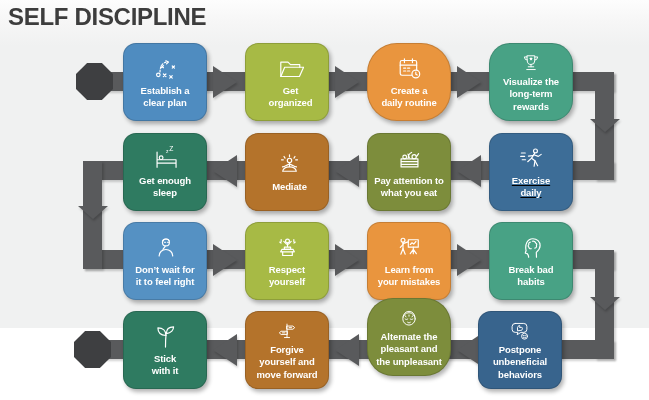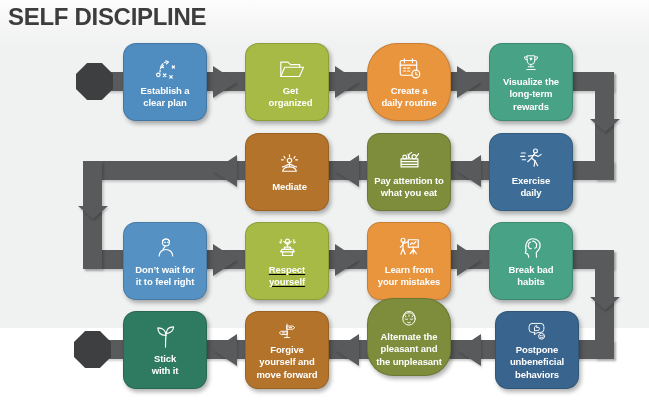--- a/index.html
+++ b/index.html
@@ -92,32 +92,43 @@
         <svg viewBox="0 0 32 32">
           <rect x="5" y="6.5" width="19.5" height="17.5" rx="2"></rect>
           <path d="M5 12h19.5M10 4.5V9M19.5 4.5V9"></path>
           <path d="M9 15.5h2.6M13.7 15.5h2.6M9 19h2.6M13.7 19h2.6"></path>
           <circle cx="23.5" cy="22.5" r="4.6" fill="var(--c)"></circle>
           <path d="M23.5 20.4v2.3l1.7 1"></path>
         </svg>
       </span>
       <span class="label">Create a<br>daily routine</span>
     </div>
-  <div class="card l3" style="left: 489px; top: 43px; background: rgb(72, 162, 133); --c: #48a285;">
+  <div class="card l3" style="left: 489px; top: 43px; background: rgb(72, 162, 133); border-radius: 21px; --c: #48a285;">
       <span class="icon">
         <svg viewBox="0 0 32 32">
           <path d="M10.5 5.5h11v7.2a5.5 5.5 0 0 1-11 0z"></path>
           <path d="M10.5 7.2H6.3a4.6 4.6 0 0 0 4.6 4.6M21.5 7.2h4.2a4.6 4.6 0 0 1-4.6 4.6"></path>
           <path d="M16 18.2v3.3"></path>
           <path d="M12 21.5h8M9.8 25.5h12.4"></path>
           <path d="M16 7.2l.8 1.6 1.8.3-1.3 1.3.3 1.8-1.6-.85-1.6.85.3-1.8-1.3-1.3 1.8-.3z" fill="#fff" stroke="none"></path>
         </svg>
       </span>
       <span class="label">Visualize the<br>long-term<br>rewards</span>
     </div>
+  <div class="card" style="left: 123px; top: 133px; background: rgb(47, 123, 97); --c: #2f7b61;">
+      <span class="icon">
+        <svg viewBox="0 0 32 32">
+          <text x="16.5" y="9.5" font-size="6" fill="#fff" stroke="none">z</text>
+          <text x="20.5" y="7.5" font-size="8" fill="#fff" stroke="none">Z</text>
+          <path d="M6 8.5v18M6 21.5h22.5v5M6 17.5h22.5v4M28.5 21.5v5"></path>
+          <circle cx="10.8" cy="15" r="2.2"></circle>
+        </svg>
+      </span>
+      <span class="label">Get enough<br>sleep</span>
+    </div>
   <div class="card" style="left: 245px; top: 133px; background: rgb(180, 115, 43); padding-left: 6px; --c: #b4732b;">
       <span class="icon">
         <svg viewBox="0 0 32 32">
           <path d="M9.5 6.5l1.2 2M22.5 6.5l-1.2 2M16 4.5v2.3M6.5 10.5h2.2M23.3 10.5h2.2"></path>
           <circle cx="16" cy="11.2" r="2.6"></circle>
           <path d="M16 14v4.5"></path>
           <path d="M16 15.5c-3.4.7-4.8 3-8.3 3.4M16 15.5c3.4.7 4.8 3 8.3 3.4"></path>
           <path d="M16 18.8c-4.6 0-7.6 2.6-8.1 5.2h16.2c-.5-2.6-3.5-5.2-8.1-5.2z"></path>
         </svg>
       </span>
@@ -127,21 +138,21 @@
       <span class="icon">
         <svg viewBox="0 0 32 32">
           <circle cx="10.3" cy="14.3" r="2.2"></circle>
           <circle cx="21.5" cy="13.8" r="2.5"></circle>
           <path d="M14.5 15c0-3 1.6-5.2 4-6.2M15.8 15l-1.6-4.2M24.5 13.5l2.3-3.2"></path>
           <path d="M6 16.5h20v9.5H6zM6 19.8h20M6 23h20"></path>
         </svg>
       </span>
       <span class="label">Pay attention to<br>what you eat</span>
     </div>
-  <div class="card" style="left: 489px; top: 133px; background: rgb(61, 109, 151); --c: #3d6d97;">
+  <div class="card" style="left: 489px; top: 133px; background: rgb(61, 109, 151); text-decoration: underline; --c: #3d6d97;">
       <span class="icon">
         <svg viewBox="0 0 32 32">
           <circle cx="20.7" cy="7" r="2.3"></circle>
           <path d="M19.7 10l-3.6 5.6 4 3-1 6.6"></path>
           <path d="M18.7 11.5l5.4 2 3.4-2.4M17.6 12.6l-5.2.5"></path>
           <path d="M16.1 15.6l-4.6 4.2M20.1 18.6l3.2 6"></path>
           <path d="M4 9.5h4.6M3.2 13.5h4.6M5 17.5h4"></path>
         </svg>
       </span>
       <span class="label">Exercise<br>daily</span>
@@ -151,21 +162,21 @@
         <svg viewBox="0 0 32 32">
           <circle cx="16.5" cy="10" r="4.1"></circle>
           <path d="M12.6 8.2c1.2-2.8 6.6-3.3 7.8 0"></path>
           <path d="M8.5 26c0-4.6 3.6-7.6 8-7.6s8 3 8 7.6"></path>
           <path d="M13 18.2l2.6-3.6"></path>
           <path d="M14.8 9.8h1.2M18.3 9.8h1.2"></path>
         </svg>
       </span>
       <span class="label">Don’t wait for<br>it to feel right</span>
     </div>
-  <div class="card" style="left: 245px; top: 222px; background: rgb(167, 186, 69); text-decoration: underline; --c: #a7ba45;">
+  <div class="card" style="left: 245px; top: 222px; background: rgb(167, 186, 69); --c: #a7ba45;">
       <span class="icon">
         <svg viewBox="0 0 32 32">
           <path d="M8.5 6.5v2.5M23.5 6.5v2.5M6.8 9.5l1.5 1.2M25.2 9.5l-1.5 1.2"></path>
           <circle cx="16" cy="8.3" r="2.3"></circle>
           <path d="M16 10.8v4M14.8 12l-3.2-3.2M17.2 12l3.2-3.2"></path>
           <path d="M12.3 15.5h7.4v2.8h-7.4z"></path>
           <path d="M9.3 18.3h13.4l1.4 2.8H7.9z"></path>
           <path d="M10.3 21.1v4.4h11.4v-4.4"></path>
         </svg>
       </span>
@@ -222,21 +233,21 @@
         <svg viewBox="0 0 32 32">
           <circle cx="16" cy="17.3" r="9"></circle>
           <path d="M7.4 14.8c.6-5.4 4-8.4 8.6-8.4s8 3 8.6 8.4"></path>
           <path d="M10.4 12.6l1.2 1.8M21.6 12.6l-1.2 1.8M16 11.6v1.8"></path>
           <path d="M11.6 17.3c1.3 1.2 2.7 1.2 4 0M19 17.3c1.3 1.2 2.7 1.2 4 0" transform="translate(-1.3 0)"></path>
           <path d="M14 22.3c1.3 1 2.7 1 4 0"></path>
         </svg>
       </span>
       <span class="label">Alternate the<br>pleasant and<br>the unpleasant</span>
     </div>
-  <div class="card l3" style="left: 495px; top: 311px; background: rgb(56, 100, 141); align-items: center; --c: #38648d;">
+  <div class="card l3" style="left: 478px; top: 311px; background: rgb(56, 100, 141); align-items: center; --c: #38648d;">
       <span class="icon">
         <svg viewBox="0 0 32 32">
           <path d="M9 5h12.5a4.5 4.5 0 0 1 4.5 4.5v4a4.5 4.5 0 0 1-4.5 4.5h-4.2l-5.4 3.4 1-3.4H9a4.5 4.5 0 0 1-4.5-4.5v-4A4.5 4.5 0 0 1 9 5z"></path>
           <path d="M12.4 15.2v-4.4l2.2-3.1c.9.1 1.3.8 1.1 1.7l-.5 1.4h3.2c.8 0 1.3.7 1.1 1.4l-.7 2.3c-.2.5-.6.7-1.1.7z"></path>
           <circle cx="22.6" cy="23.6" r="4.3" fill="var(--c)"></circle>
           <path d="M20.6 22.8h1.6M24.2 22.8h.5"></path>
           <path d="M20.7 25.1c1.2 1.1 2.6 1.1 3.8 0"></path>
         </svg>
       </span>
       <span class="label">Postpone<br>unbeneficial<br>behaviors</span>

